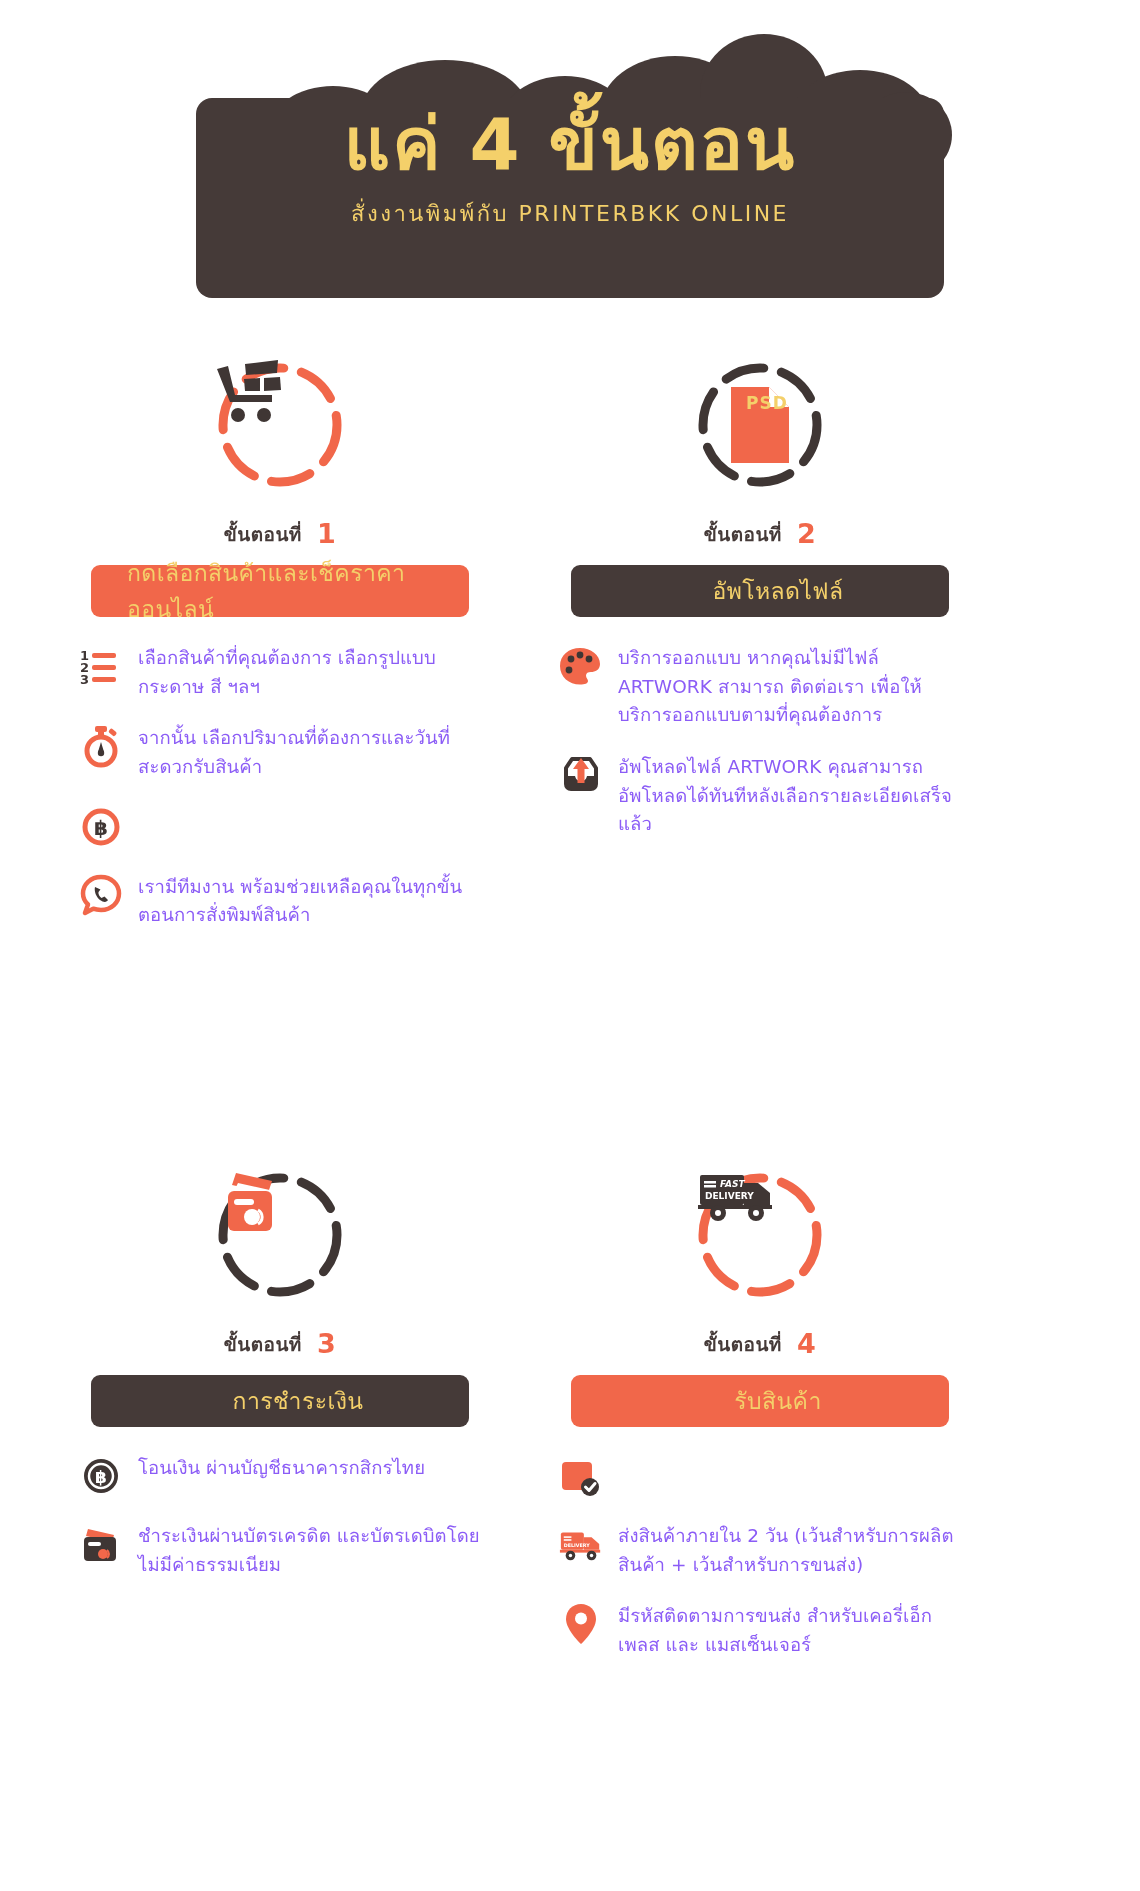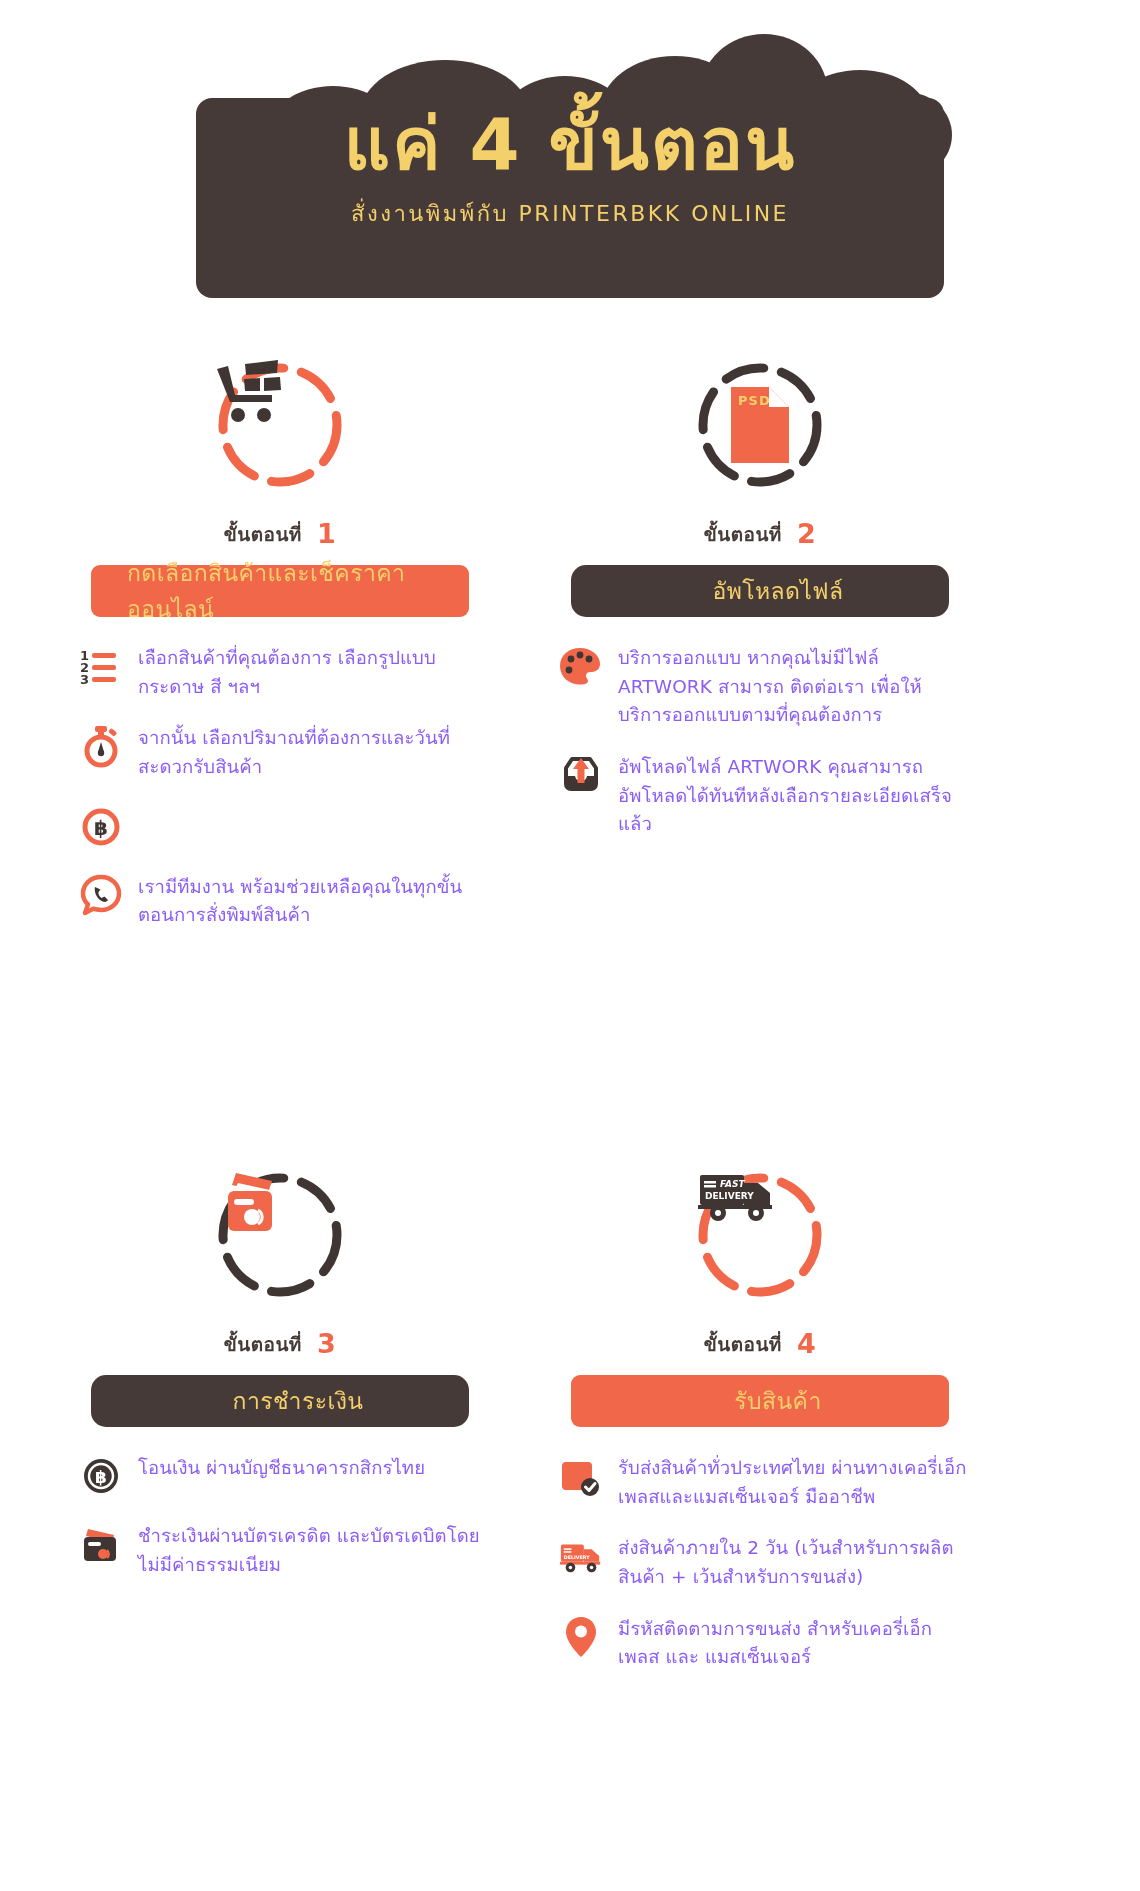--- a/index.html
+++ b/index.html
@@ -64,36 +64,37 @@
   }
   .step-caption .num{ color:#f1674a; font-size:27px; margin-left:8px; vertical-align:-2px;}
 
   
   .banner{
     width:378px; height:52px; margin:16px auto 0 auto;
     border-radius:9px; display:flex; align-items:center; justify-content:center;
     font-size:23px; color:#f4d06a; letter-spacing:0.4px;padding-left:36px;
   }
   .banner.orange{ background:#f1674a; }
-  .banner.dark  { background:#453a38;border-radius:15px; }
+  .banner.dark  { background:#453a38; }
 
   
   .bullets{ margin-top:26px; padding-left:18px; }
   .bullet{ display:flex; align-items:flex-start; margin-bottom:22px; }
   .bullet-ico{
     flex:0 0 46px; width:46px; height:46px; margin-right:14px;
     display:flex; align-items:center; justify-content:center;
   }
   .bullet-txt{
     font-size:18.5px; line-height:1.55; color:#8b5cf6; padding-top:1px;
     max-width:352px; letter-spacing:0.1px;
   }
   .psd-label{
-    position:absolute; font-size:13px; font-weight:bold; color:#f4d06a;
+    position:absolute; font-size:17px; font-weight:bold; color:#f4d06a;
     letter-spacing:1px;
+    margin-left:8px;
   }
 </style>
 </head>
 <body>
 
 <div class="header-wrap">
   <div class="blob b1"></div>
   <div class="blob b2"></div>
   <div class="blob b3"></div>
   <div class="blob b4"></div>
@@ -317,21 +318,20 @@
   <div class="bullets">
 
     <div class="bullet">
       <div class="bullet-ico">
         <svg width="46" height="44" viewBox="0 0 46 44">
           <rect x="4" y="8" width="30" height="28" rx="4" fill="#f1674a"></rect>
           <circle cx="32" cy="33" r="9" fill="#3f3634"></circle>
           <path d="M27.5 33 L31 36.5 L37 29.5" fill="none" stroke="#ffffff" stroke-width="3" stroke-linecap="round" stroke-linejoin="round"></path>
         </svg>
       </div>
-      <div class="bullet-txt">รับส่งสินค้าทั่วประเทศไทย ผ่านทางเคอรี่เอ็กเพลสและแมสเซ็นเจอร์ มืออาชีพ</div>
     </div>
 
     <div class="bullet">
       <div class="bullet-ico">
         <svg width="48" height="40" viewBox="0 0 48 40">
           <rect x="3" y="8" width="24" height="18" rx="2" fill="#f1674a"></rect>
           <path d="M27 13 H35 L43 20 V26 H27 Z" fill="#f1674a"></path>
           <rect x="2" y="26" width="42" height="3" fill="#f1674a"></rect>
           <circle cx="13" cy="32" r="5" fill="#3f3634"></circle>
           <circle cx="13" cy="32" r="1.8" fill="#ffffff"></circle>

